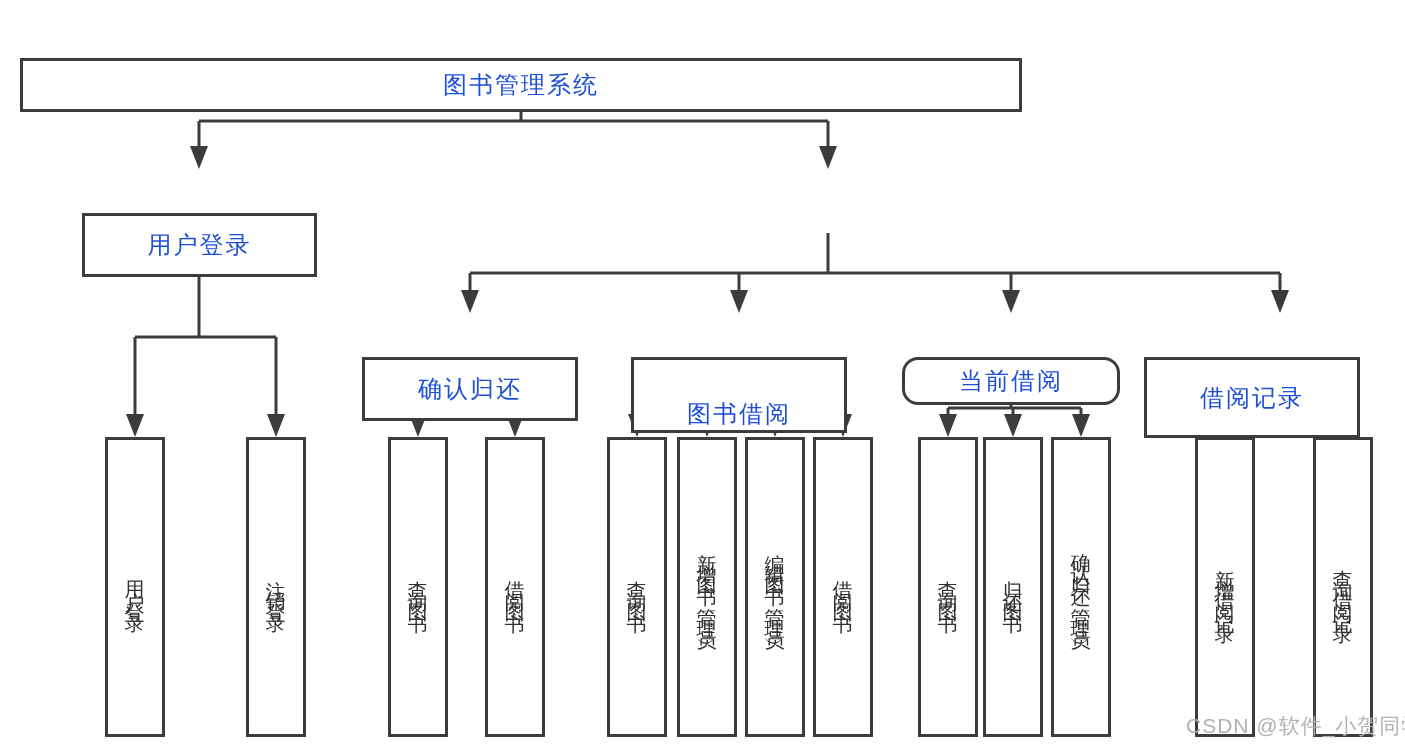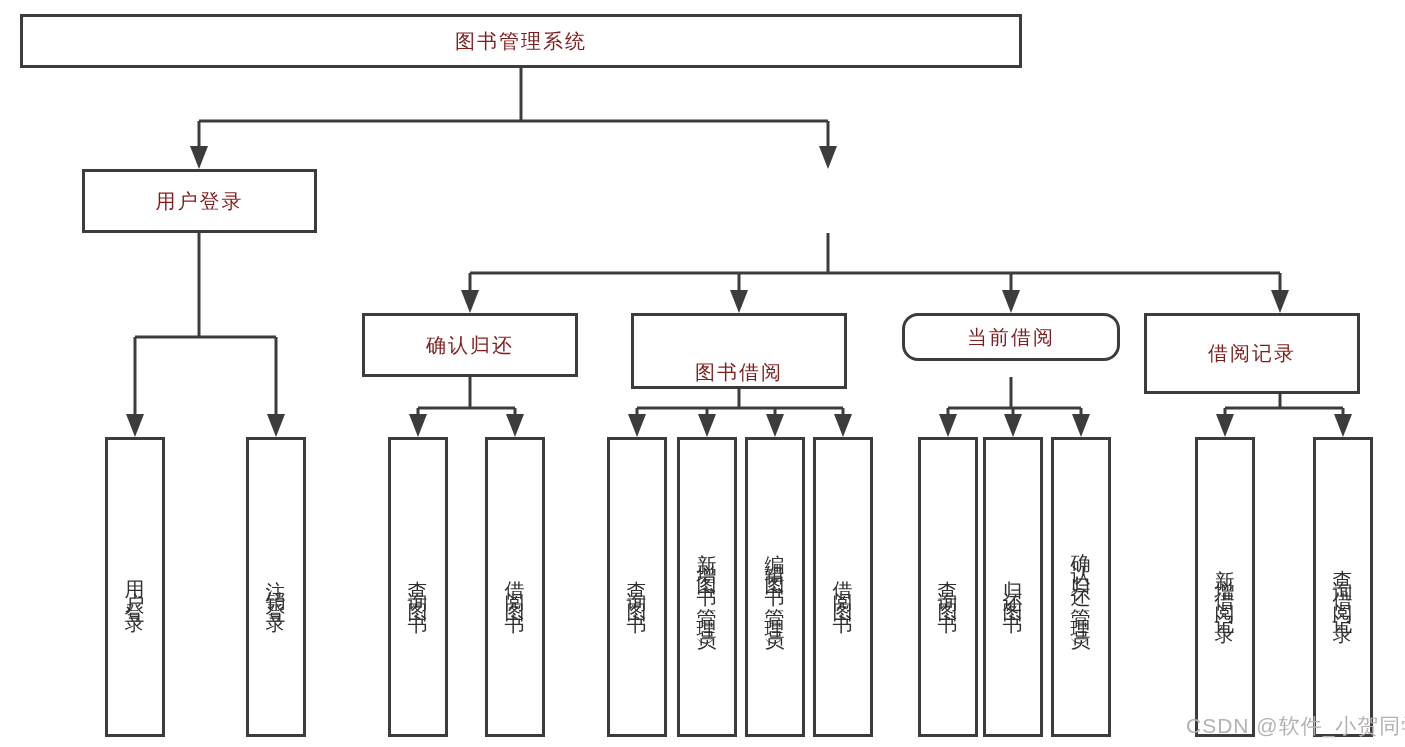--- a/index.html
+++ b/index.html
@@ -4,21 +4,21 @@
 <style>
   html,body{margin:0;padding:0;background:#ffffff;}
   .stage{
     position:relative;width:1405px;height:747px;background:#ffffff;
     font-family:"Liberation Sans",sans-serif;overflow:hidden;
   }
   .connectors{position:absolute;left:0;top:0;width:1405px;height:747px;}
   .node{
     position:absolute;box-sizing:border-box;border:3px solid #3c3c3c;background:#ffffff;
     display:flex;align-items:center;justify-content:center;
-    font-size:20px;color:#7f1d1d;letter-spacing:2px;z-index:2;
+    font-size:24px;color:#1d4ed8;letter-spacing:2px;z-index:2;margin-top:44px;
   }
   .vnode{
     position:absolute;box-sizing:border-box;border:3px solid #3c3c3c;background:#ffffff;
     display:flex;align-items:center;justify-content:center;z-index:2;
   }
   .vnode > span{
     writing-mode:vertical-rl;text-orientation:mixed;white-space:nowrap;
     font-size:20px;color:#303030;letter-spacing:11px;line-height:1.0;
   }
   .watermark{

